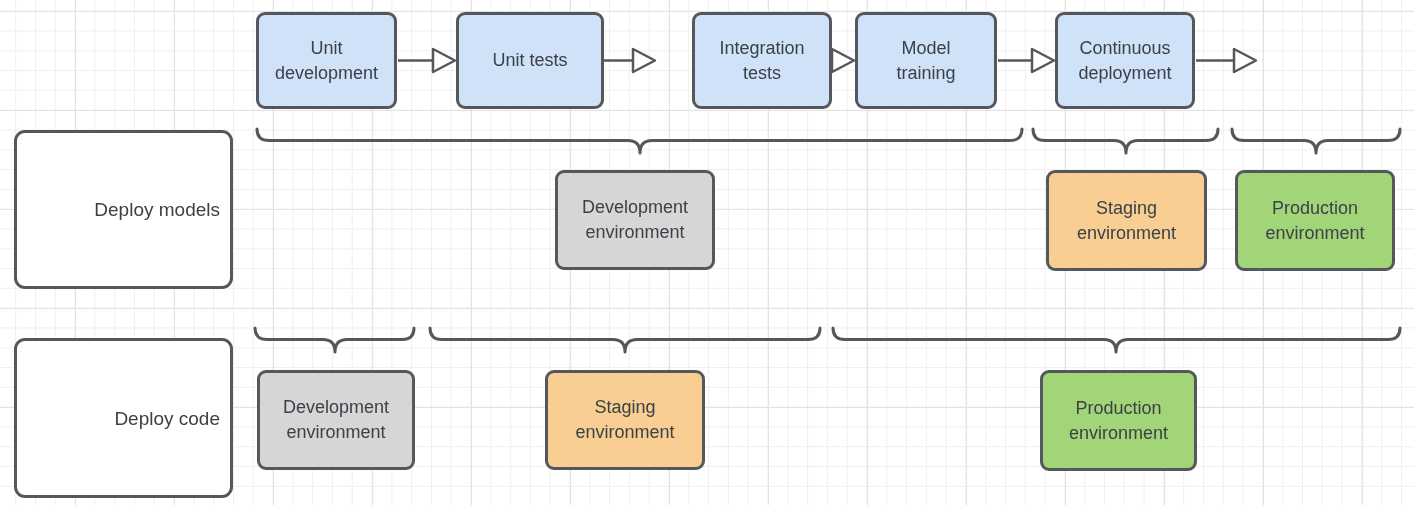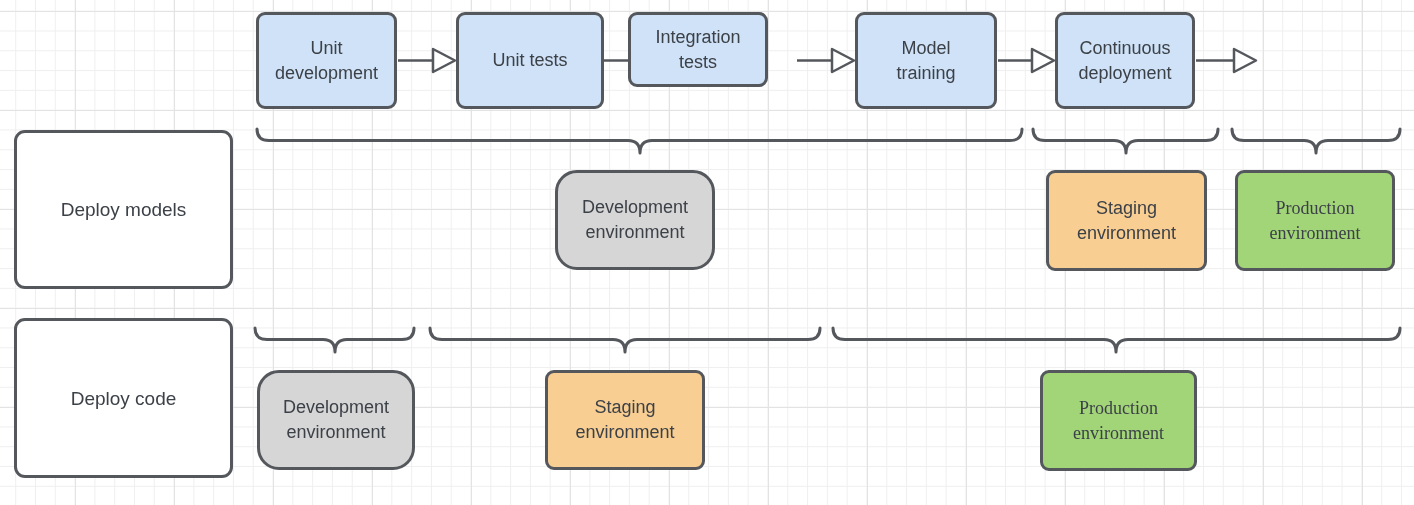--- a/index.html
+++ b/index.html
@@ -43,27 +43,28 @@
   }
   .stage {
     background: var(--stage-fill, #cfe2f7);
     padding: 0 14px;
   }
   .row-label {
     background: var(--background, #ffffff);
     border-radius: 11px;
     font-size: 19px;
     padding: 0 10px;
+    justify-content: flex-end;
   }
   .env {
     padding: 0 12px;
   }
-  .env-development { background: var(--dev-fill, #d6d6d6); border-radius: 22px; }
+  .env-development { background: var(--dev-fill, #d6d6d6); }
   .env-staging     { background: var(--staging-fill, #f8ce92); text-align: center; }
-  .env-production  { background: var(--prod-fill, #a2d478); font-family: Liberation Serif, serif; }
+  .env-production  { background: var(--prod-fill, #a2d478); }
   .connector-line {
     stroke: var(--line, #54575c);
     stroke-width: 2.5;
   }
   .connector-head {
     fill: #ffffff;
     stroke: var(--line, #54575c);
     stroke-width: 2.5;
     stroke-linejoin: round;
   }
@@ -111,21 +112,21 @@
     <path class="brace" d="M430,328 Q430,339.5 442,339.5 L613,339.5 Q625,339.5 625,352 Q625,339.5 637,339.5 L808,339.5 Q820,339.5 820,328"></path>
     <path class="brace" d="M833,328 Q833,339.5 845,339.5 L1104,339.5 Q1116,339.5 1116,352 Q1116,339.5 1128,339.5 L1388,339.5 Q1400,339.5 1400,328"></path>
   </svg>
 
   <div class="box stage" style="left:256px;top:12px;width:141px;height:97px">
     <span>Unit development</span>
   </div>
   <div class="box stage" style="left:456px;top:12px;width:148px;height:97px">
     <span>Unit tests</span>
   </div>
-  <div class="box stage" style="left:628px;top:12px;width:140px;height:75px">
+  <div class="box stage" style="left:692px;top:12px;width:140px;height:97px">
     <span>Integration tests</span>
   </div>
   <div class="box stage" style="left:1055px;top:12px;width:140px;height:97px">
     <span>Continuous deployment</span>
   </div>
   <div class="box stage" style="left:855px;top:12px;width:142px;height:97px">
     <span>Model training</span>
   </div>
 
   <div class="box row-label" style="left:14px;top:130px;width:219px;height:159px">
@@ -134,21 +135,21 @@
   <div class="box env env-development" style="left:555px;top:170px;width:160px;height:100px">
     <span>Development environment</span>
   </div>
   <div class="box env env-staging" style="left:1046px;top:170px;width:161px;height:101px">
     <span>Staging environment</span>
   </div>
   <div class="box env env-production" style="left:1235px;top:170px;width:160px;height:101px">
     <span>Production environment</span>
   </div>
 
-  <div class="box row-label" style="left:14px;top:318px;width:219px;height:160px">
+  <div class="box row-label" style="left:14px;top:338px;width:219px;height:160px">
     <span>Deploy code</span>
   </div>
   <div class="box env env-development" style="left:257px;top:370px;width:158px;height:100px">
     <span>Development environment</span>
   </div>
   <div class="box env env-staging" style="left:545px;top:370px;width:160px;height:100px">
     <span>Staging environment</span>
   </div>
   <div class="box env env-production" style="left:1040px;top:370px;width:157px;height:101px">
     <span>Production environment</span>

